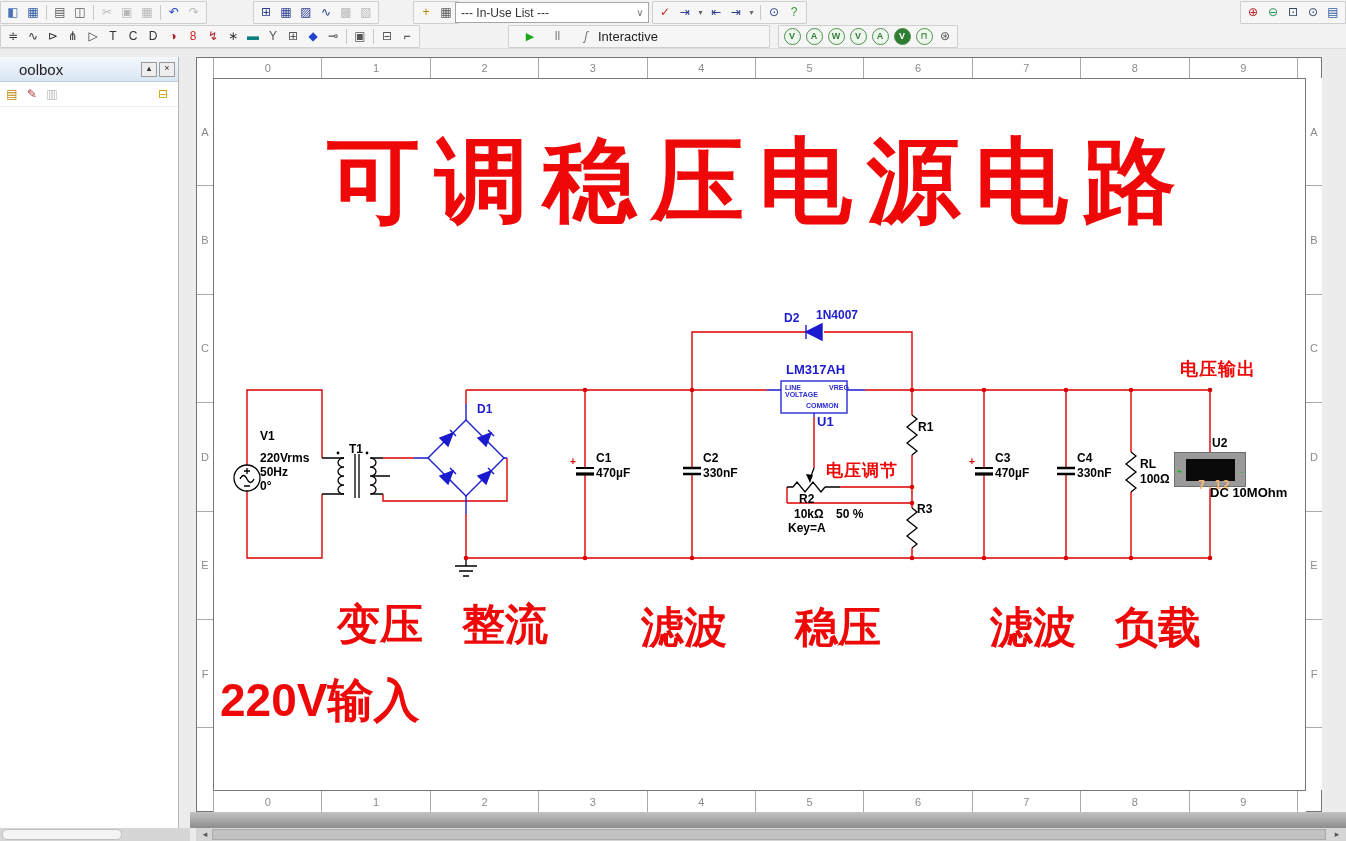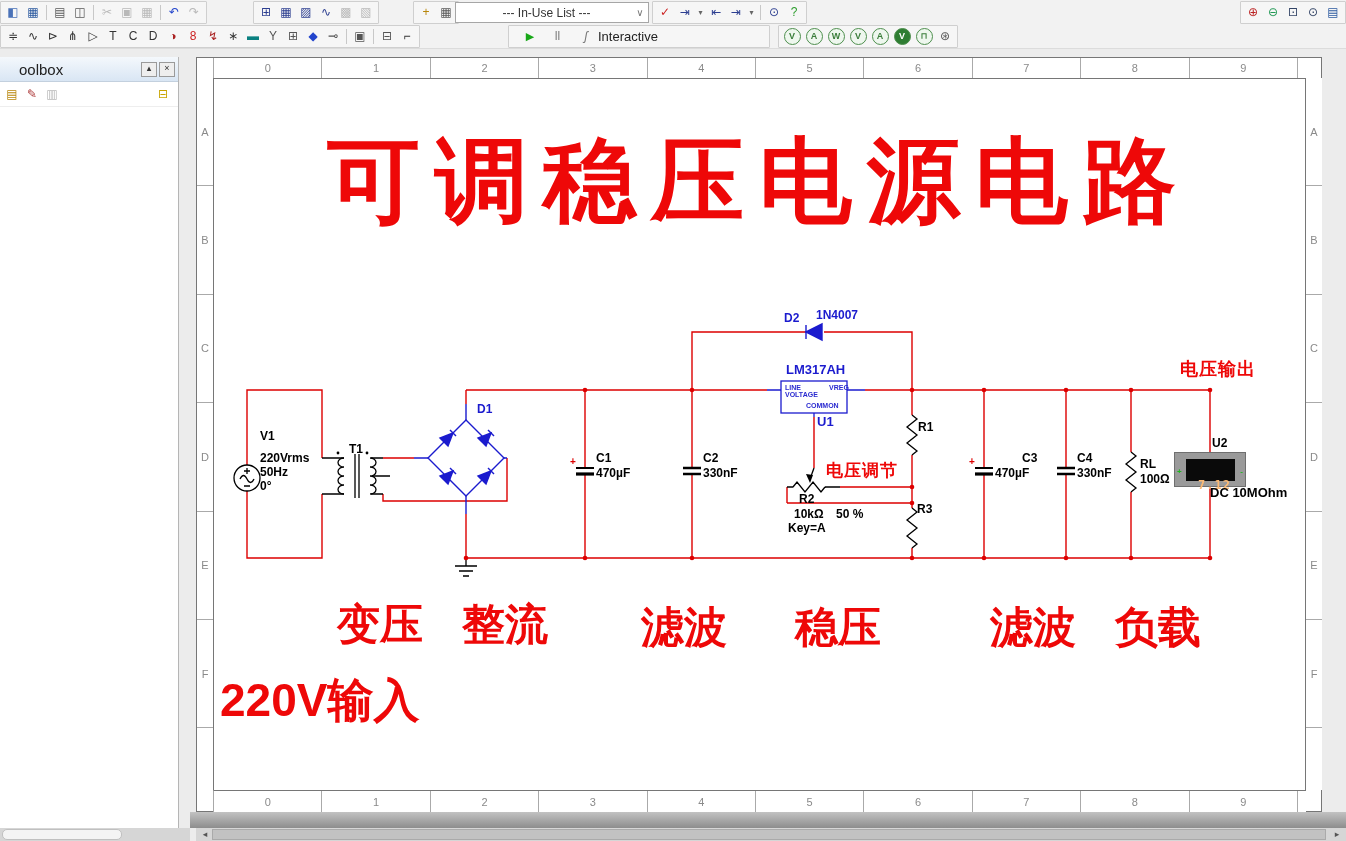--- a/index.html
+++ b/index.html
@@ -13,21 +13,21 @@
   .icon{display:inline-flex;width:18px;height:17px;align-items:center;justify-content:center;
         font-size:12px;line-height:17px;color:#444;margin:0 1px;cursor:default;}
   .icon.narrow{width:9px;font-size:8px;}
   .icon.dis{color:#b9b9b9;}
   .tb-sep{width:1px;height:15px;background:#c8c8c8;margin:0 3px;}
   .probe{width:15px;height:15px;border:1px solid #4e8f4e;border-radius:50%;background:#eef7ee;
          color:#3a7d3a;font-size:9px;font-weight:bold;margin:0 2.5px;}
   .probe-dark{background:#2e7d32;color:#fff;}
   .combo{position:absolute;left:455px;top:2px;width:192px;height:19px;background:#fff;
          border:1px solid #a6a6a6;display:flex;align-items:center;font-size:12px;color:#333;}
-  .combo-text{flex:1;padding-left:5px;text-align:center;}
+  .combo-text{flex:1;padding-left:5px;}
   .combo-arrow{width:16px;text-align:center;color:#777;font-size:10px;}
   .sim-label{font-size:13px;color:#222;margin-left:2px;padding-right:8px;}
   .icon.play{color:#18a818;font-size:11px;}
   .icon.pause{color:#9a9a9a;font-weight:bold;letter-spacing:-1px;}
   .icon.wrench{color:#777;font-style:italic;}
   
   #toolbox{position:absolute;left:0;top:57px;width:178px;height:771px;background:#fff;
            border-right:1px solid #b5b5b5;overflow:hidden;}
   #toolbox-title{height:24px;background:linear-gradient(#f4f8fc,#d9e6f4);border-bottom:1px solid #c3d0de;
                  display:flex;align-items:center;font-size:15px;color:#222;padding-left:19px;}
@@ -349,21 +349,21 @@
   <div class="slabel" style="left:596px;top:466px">470µF</div>
   <div class="slabel" style="left:570px;top:456px;color:#dd0000;font-size:10px">+</div>
   <div class="slabel" style="left:703px;top:451px">C2</div>
   <div class="slabel" style="left:703px;top:466px">330nF</div>
   <div class="slabel" style="left:918px;top:420px">R1</div>
   <div class="slabel" style="left:799px;top:492px">R2</div>
   <div class="slabel" style="left:794px;top:507px">10kΩ</div>
   <div class="slabel" style="left:836px;top:507px">50 %</div>
   <div class="slabel" style="left:788px;top:521px">Key=A</div>
   <div class="slabel" style="left:917px;top:502px">R3</div>
-  <div class="slabel" style="left:1022px;top:451px">C3</div>
+  <div class="slabel" style="left:995px;top:451px">C3</div>
   <div class="slabel" style="left:995px;top:466px">470µF</div>
   <div class="slabel" style="left:969px;top:456px;color:#dd0000;font-size:10px">+</div>
   <div class="slabel" style="left:1077px;top:451px">C4</div>
   <div class="slabel" style="left:1077px;top:466px">330nF</div>
   <div class="slabel" style="left:1140px;top:457px">RL</div>
   <div class="slabel" style="left:1140px;top:472px">100Ω</div>
 
   <div class="slabel" style="left:1212px;top:436px">U2</div>
   <div id="meter">
     <span class="meter-term" style="left:2px">+</span>

